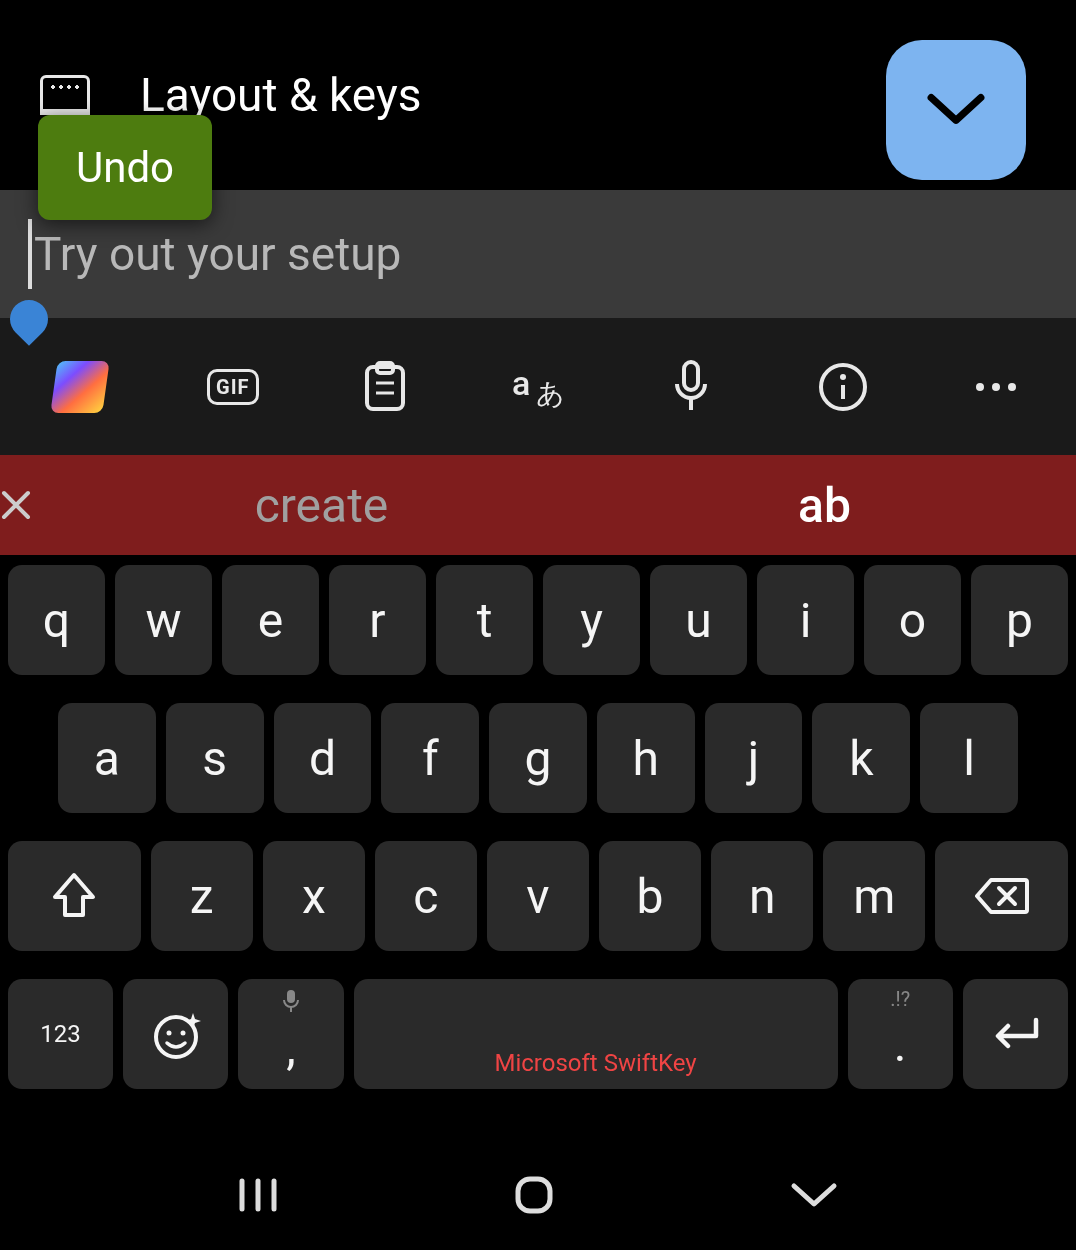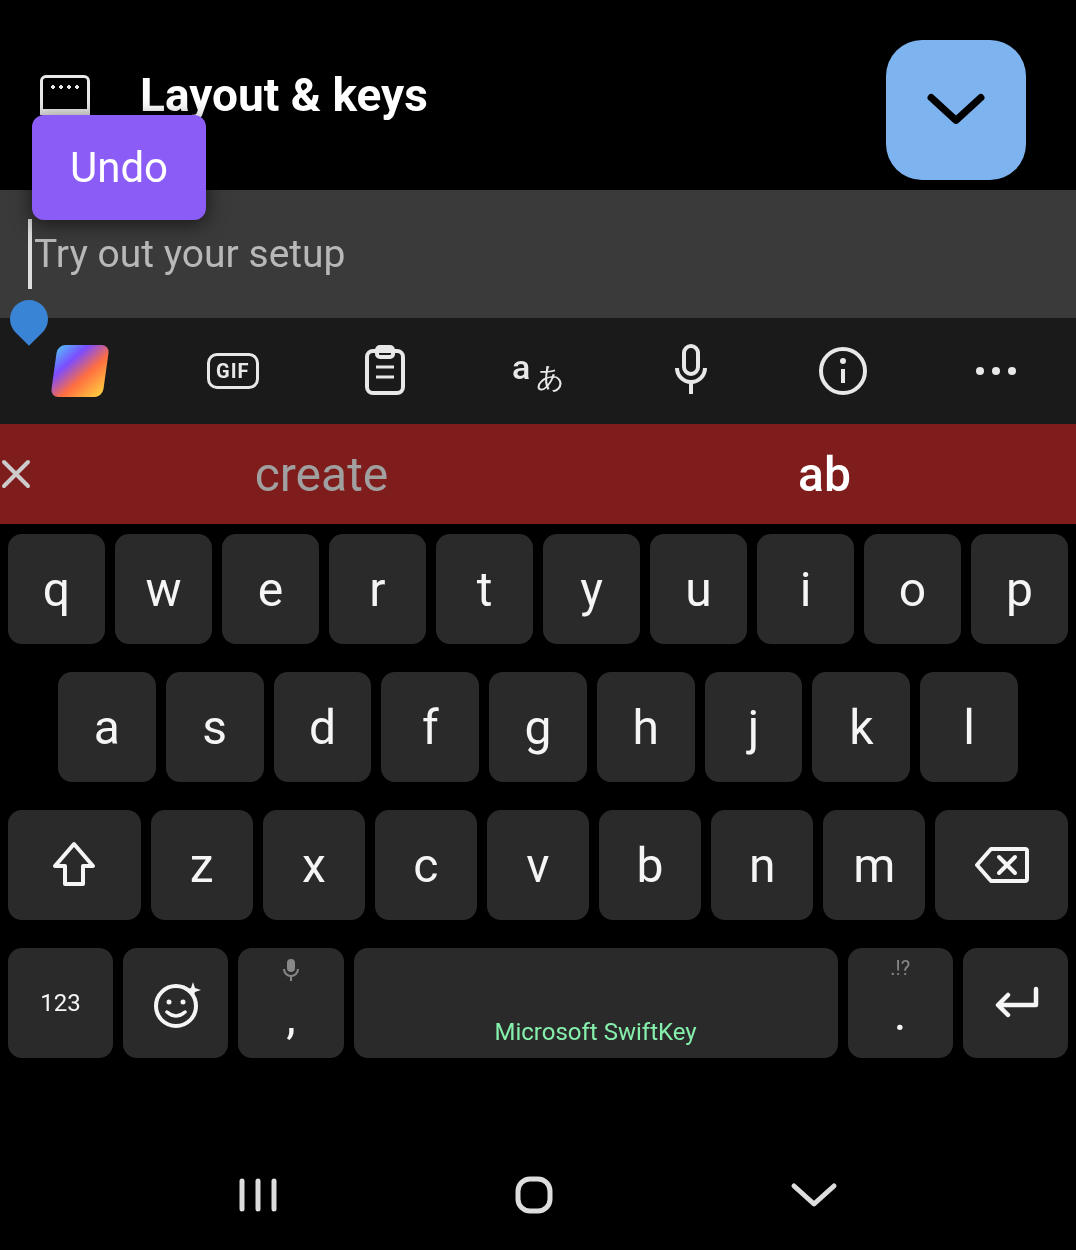--- a/index.html
+++ b/index.html
@@ -27,74 +27,74 @@
     position: relative;
   }
   .kb-icon::before {
     content: "";
     position: absolute; top: 5px; left: 6px; right: 6px; height: 10px;
     background:
       radial-gradient(circle, #e8e8e8 2px, transparent 2px) 0 0/8px 8px;
   }
   .page-title {
     font-size: 46px;
-    font-weight: 700;
+    font-weight: 400;
     margin-left: 50px;
     text-align: right;
   }
   .collapse-btn {
     position: absolute;
     right: 50px;
     top: 40px;
     width: 140px; height: 140px;
     background: #7db4f0;
     border-radius: 36px;
     display: flex; align-items: center; justify-content: center;
   }
   .collapse-btn svg { width: 62px; height: 42px; }
 
   .undo-popup {
     position: absolute;
-    top: 115px; left: 32px;
-    background: #8b5cf6;
+    top: 115px; left: 38px;
+    background: #4d7c0f;
     padding: 28px 38px;
     border-radius: 12px;
     font-size: 42px;
     box-shadow: 0 4px 20px rgba(0,0,0,0.6);
     z-index: 10;
   }
 
   .text-field-wrap {
     position: relative;
     background: #3a3a3a;
     height: 128px;
     display: flex;
     align-items: center;
     padding: 0 28px;
   }
   .cursor-line {
     width: 4px; height: 70px; background: #ddd;
   }
   .placeholder {
-    font-size: 39px;
+    font-size: 46px;
     color: #b8b8b8;
     margin-left: 2px;
   }
   .cursor-handle {
     position: absolute;
     left: 10px; bottom: -20px;
     width: 38px; height: 38px;
     background: #3a84d6;
     border-radius: 50% 50% 50% 0;
     transform: rotate(-45deg);
     z-index: 5;
   }
 
   .toolbar {
-    height: 106px;
+    height: 137px;
     background: #1a1a1a;
     display: flex;
     align-items: center;
     justify-content: space-around;
     padding: 0 4px;
   }
   .tb-item {
     width: 60px; height: 60px;
     display: flex; align-items: center; justify-content: center;
     font-size: 30px;
@@ -155,21 +155,21 @@
     align-items: center;
     justify-content: center;
     font-size: 48px;
     color: #f5f5f5;
     position: relative;
   }
   .key.shift, .key.bksp { flex: 1.3; }
   .spacebar {
     flex: 4.6;
     font-size: 24px;
-    color: #86efac;
+    color: #ef4444;
     align-items: flex-end;
     padding-bottom: 12px;
   }
   .key .sub {
     position: absolute;
     top: 8px;
     font-size: 20px;
     color: #888;
   }
   .num123 { font-size: 24px; }

